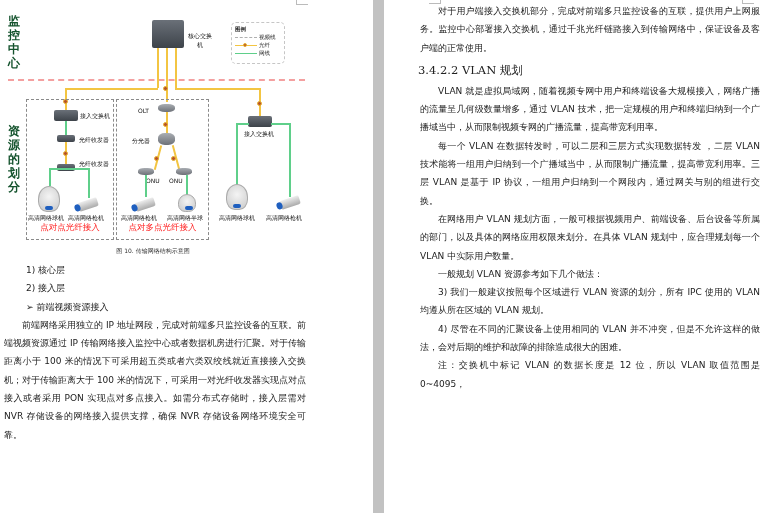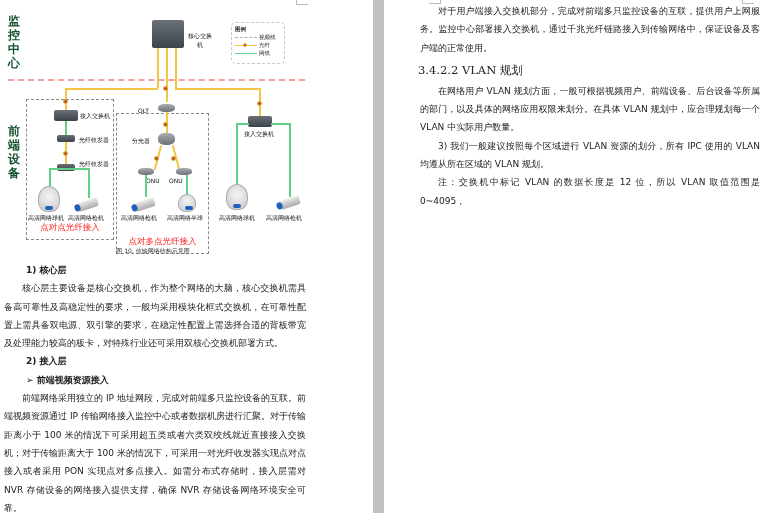--- a/index.html
+++ b/index.html
@@ -32,32 +32,32 @@
   .legend .row { position: absolute; left: 3px; height: 6px; width: 50px; }
   .legend .row .ln { position: absolute; left: 0; top: 3px; width: 22px; height: 0; }
   .legend .row .tx { position: absolute; left: 24px; top: 0; }
   .caption { position: absolute; left: 0; right: 0; top: 247px; text-align: center; font-family: "DejaVu Sans", sans-serif; font-size: 6px; color: #333; }
 
   
   .txt { position: absolute; font-size: 9px; line-height: 18.3px; color: #222; text-align: justify; font-family: "DejaVu Sans", "Liberation Sans", sans-serif; }
   #left-text { left: 4px; top: 261px; width: 302px; }
   #right-text { left: 36px; top: 2px; width: 340px; }
   .p { text-indent: 2em; }
-  .item { padding-left: 22px; font-weight: bold; }
+  .item { padding-left: 22px; }
   .heading { font-family: "DejaVu Serif", "Liberation Serif", serif; font-size: 11.5px; line-height: 20px; margin: 3px 0 2px -2px; color: #222; }
 </style>
 </head>
 <body>
 
 <div class="page" id="page-left">
 
   <div class="diagram">
     <div class="side-label" style="left:7px; top:14px;">监控中心</div>
     <div class="dash-red"></div>
-    <div class="side-label" style="left:7px; top:124px;">前端设备</div>
+    <div class="side-label" style="left:7px; top:124px;">资源的划分</div>
 
     <div class="switch" style="left:152px; top:20px; width:32px; height:28px;"></div>
     <div class="dev-label" style="left:188px; top:32px; width:24px; white-space:normal; text-align:center;">核心交换机</div>
 
     <div class="legend">
       <div class="ttl">图例</div>
       <div class="row" style="top:11px;">
         <div class="ln" style="border-top:1px dashed #b0b0b0;"></div>
         <div class="tx">视频线</div>
       </div>
@@ -96,21 +96,21 @@
     <div class="switch" style="left:57px; top:164px; width:18px; height:7px;"></div>
     <div class="dev-label" style="left:79px; top:160px;">光纤收发器</div>
     <div class="line-g" style="left:49px; top:168px; width:40px; height:1.5px;"></div>
     <div class="line-g" style="left:49px; top:168px; width:1.5px; height:18px;"></div>
     <div class="line-g" style="left:88px; top:168px; width:1.5px; height:30px;"></div>
     <div class="cam-dome" style="left:38px; top:186px;"></div>
     <div class="cam-gun" style="left:78px; top:200px;"></div>
     <div class="dev-label" style="left:28px; top:214px;">高清网络球机</div>
     <div class="dev-label" style="left:68px; top:214px;">高清网络枪机</div>
 
-    <div class="zone" style="left:116px; top:113px; width:93px; height:141px;">
+    <div class="zone" style="left:116px; top:99px; width:93px; height:141px;">
       <div class="zone-title">点对多点光纤接入</div>
     </div>
     <div class="router" style="left:158px; top:104px; width:17px; height:8px;"></div>
     <div class="dev-label" style="left:138px; top:107px;">OLT</div>
     <div class="line-y" style="left:166px; top:112px; width:1.5px; height:22px;"></div>
     <div class="node" style="left:163px; top:122px;"></div>
     <div class="router" style="left:158px; top:133px; width:17px; height:12px;"></div>
     <div class="dev-label" style="left:132px; top:137px;">分光器</div>
     <div class="line-y" style="left:157px; top:145px; width:1.5px; height:25px; transform:rotate(15deg);"></div>
     <div class="line-y" style="left:175px; top:145px; width:1.5px; height:25px; transform:rotate(-15deg);"></div>
@@ -136,36 +136,39 @@
     <div class="cam-dome" style="left:226px; top:184px;"></div>
     <div class="cam-gun" style="left:280px; top:198px;"></div>
     <div class="dev-label" style="left:219px; top:214px;">高清网络球机</div>
     <div class="dev-label" style="left:266px; top:214px;">高清网络枪机</div>
 
     <div class="caption" style="width:306px;">图 10. 传输网络结构示意图</div>
   </div>
 
   <div class="txt" id="left-text">
     <div class="item">1)  核心层</div>
-    <div class="p">核心层主要设备是核心交换机，作为整个网络的大脑，核心交换机需具备高可靠性及高稳定性的要求，一般均采用模块化框式交换机，在可靠性配置上需具备双电源、双引擎的要求，在稳定性配置上需选择合适的背板带宽及处理能力较高的板卡，对特殊行业还可采用双核心交换机部署方式。</div>
     <div class="item">2)  接入层</div>
     <div class="item">➢   前端视频资源接入</div>
     <div class="p">前端网络采用独立的 IP 地址网段，完成对前端多只监控设备的互联。前端视频资源通过 IP 传输网络接入监控中心或者数据机房进行汇聚。对于传输距离小于 100 米的情况下可采用超五类或者六类双绞线就近直接接入交换机；对于传输距离大于 100 米的情况下，可采用一对光纤收发器实现点对点接入或者采用 PON 实现点对多点接入。如需分布式存储时，接入层需对 NVR 存储设备的网络接入提供支撑，确保 NVR 存储设备网络环境安全可靠。</div>
 
   </div>
 
   <div style="position:absolute; left:296px; top:0; width:12px; height:5px; border-left:1px solid #bbb; border-bottom:1px solid #bbb;"></div>
 </div>
 
 <div class="gutter"></div>
 
 <div class="page" id="page-right">
   <div style="position:absolute; left:45px; top:0; width:12px; height:4px; border-right:1px solid #bbb; border-bottom:1px solid #bbb;"></div>
   <div style="position:absolute; left:358px; top:0; width:12px; height:4px; border-left:1px solid #bbb; border-bottom:1px solid #bbb;"></div>
 
   <div class="txt" id="right-text">
     <div class="p">对于用户端接入交换机部分，完成对前端多只监控设备的互联，提供用户上网服务。监控中心部署接入交换机，通过千兆光纤链路接入到传输网络中，保证设备及客户端的正常使用。</div>
     <div class="heading">3.4.2.2  VLAN 规划</div>
+    <div class="p">VLAN 就是虚拟局域网，随着视频专网中用户和终端设备大规模接入，网络广播的流量呈几何级数量增多，通过 VLAN 技术，把一定规模的用户和终端归纳到一个广播域当中，从而限制视频专网的广播流量，提高带宽利用率。</div>
+    <div class="p">每一个 VLAN 在数据转发时，可以二层和三层方式实现数据转发 ，二层 VLAN 技术能将一组用户归纳到一个广播域当中，从而限制广播流量，提高带宽利用率。三层 VLAN 是基于 IP 协议，一组用户归纳到一个网段内，通过网关与别的组进行交换。</div>
     <div class="p">在网络用户 VLAN 规划方面，一般可根据视频用户、前端设备、后台设备等所属的部门，以及具体的网络应用权限来划分。在具体 VLAN 规划中，应合理规划每一个 VLAN 中实际用户数量。</div>
+    <div class="p">一般规划 VLAN 资源参考如下几个做法：</div>
     <div class="p">3)      我们一般建议按照每个区域进行 VLAN 资源的划分，所有 IPC 使用的 VLAN 均遵从所在区域的 VLAN 规划。</div>
+    <div class="p">4)      尽管在不同的汇聚设备上使用相同的 VLAN 并不冲突，但是不允许这样的做法，会对后期的维护和故障的排除造成很大的困难。</div>
     <div class="p">注：交换机中标记 VLAN 的数据长度是 12 位，所以 VLAN 取值范围是 0~4095，</div>
   </div>
 </div>
 
 </body></html>

